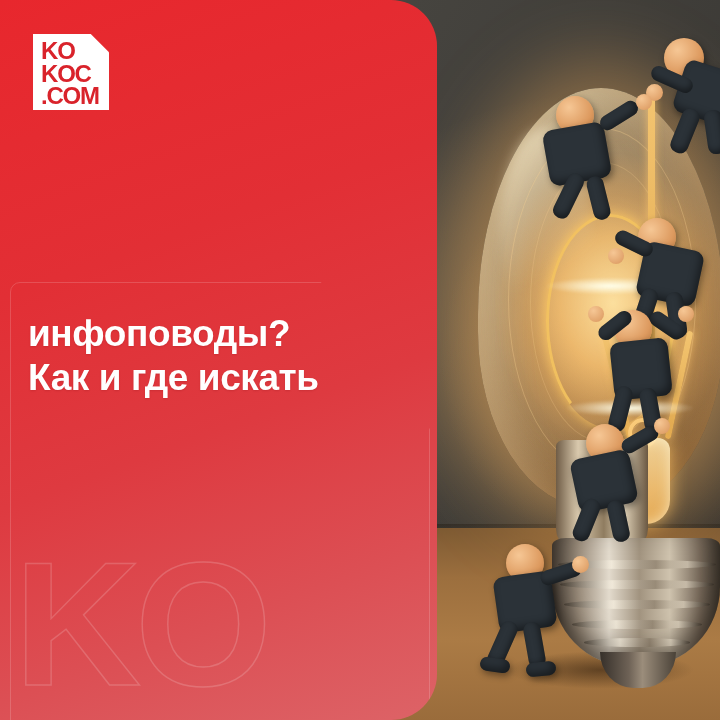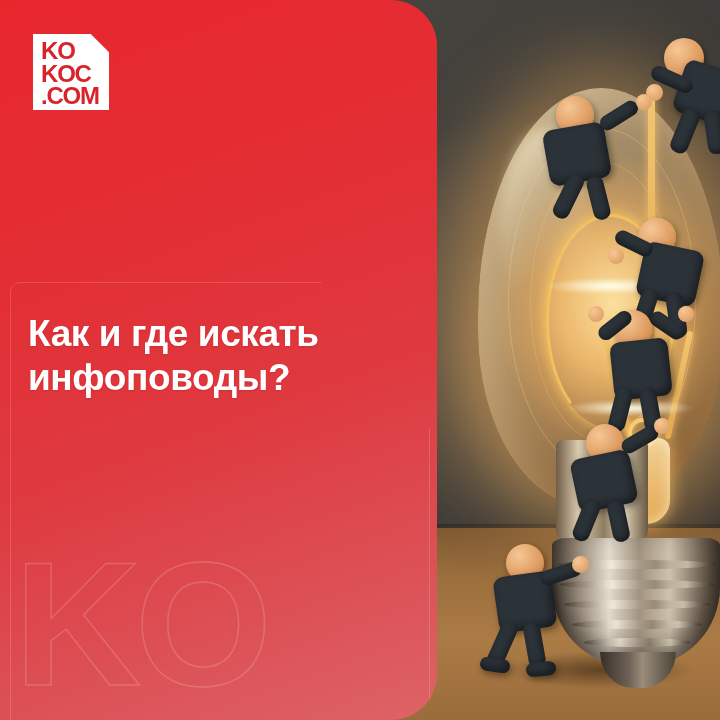--- a/index.html
+++ b/index.html
@@ -256,18 +256,18 @@
 
     <div class="logo">
       <div class="logo-text">
         <span>KO</span>
         <span>KOC</span>
         <span>.COM</span>
       </div>
     </div>
 
     <div class="headline">
+      <span class="hl-line">инфоповоды?</span>
       <span class="hl-line">Как и где искать</span>
-      <span class="hl-line">инфоповоды?</span>
     </div>
   </div>
 
 </div>
 
 </body></html>

